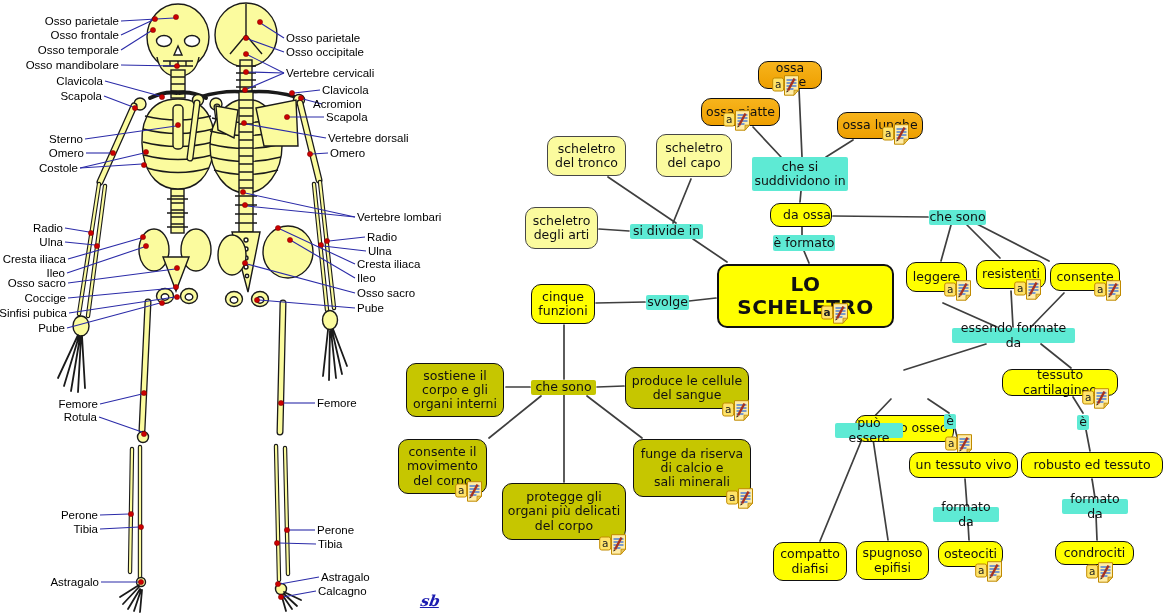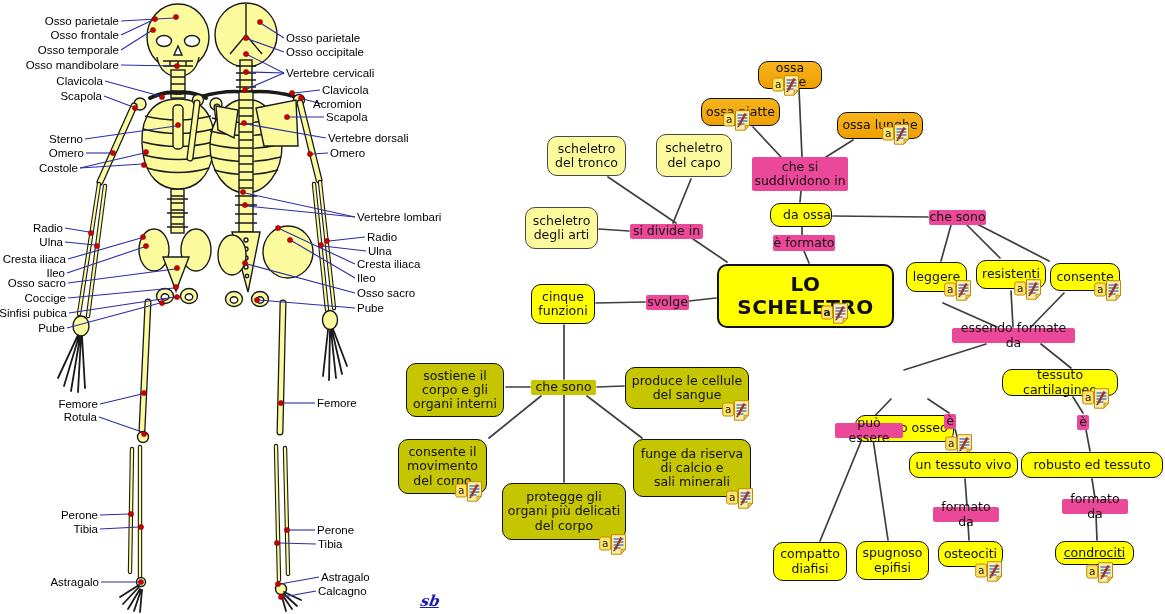--- a/index.html
+++ b/index.html
@@ -9,21 +9,21 @@
   .edge{stroke:#3f3f3f;stroke-width:1.7;stroke-linecap:round}
   .lline{stroke:#2B2BA8;stroke-width:1.1}
   .dot{fill:#CC0000;stroke:#7a0000;stroke-width:.5}
   .cnode{position:absolute;z-index:2;display:flex;align-items:center;justify-content:center;
          text-align:center;white-space:pre-line;color:#111;font-size:12.5px;line-height:1.13;
          box-sizing:border-box;border-radius:10px}
   .st-bright{background:#FFFF00;border:1.8px solid #111}
   .st-pale{background:#FBFB9E;border:1.5px solid #474747}
   .st-orange{background:linear-gradient(#F7B41C,#EE9F00);border:1.7px solid #111}
   .st-olive{background:#C6C600;border:1.7px solid #111}
-  .st-labelY{background:#ec4899;border:none;border-radius:2px}
+  .st-labelY{background:#5eead4;border:none;border-radius:2px}
   .st-labelO{background:#C6C600;border:none;border-radius:2px}
   .big{font-weight:bold;font-size:20px;letter-spacing:.5px;border-width:2.6px}
   .anno{position:absolute;right:3px;bottom:-9px;width:30px;height:21px;z-index:3;line-height:0}
   .bonelabel{position:absolute;z-index:2;font-family:"Liberation Sans",sans-serif;font-size:11.5px;
              color:#000;white-space:nowrap;transform:translate(0,-50%)}
   .bonelabel.r{transform:translate(-100%,-50%)}
   .sig{position:absolute;left:421px;top:592px;z-index:2;font-family:"DejaVu Serif",serif;
        font-style:italic;font-weight:bold;font-size:15px;color:#1c1cb0;
        text-decoration:underline;transform:skewX(-10deg)}
   
@@ -453,21 +453,21 @@
     <div class="cnode st-labelY" style="left: 1062px; top: 499px; width: 66px; height: 15px;"><span>formato da</span></div>
     <div class="cnode st-bright" style="left: 938px; top: 541px; width: 65px; height: 26px;"><span>osteociti</span><span class="anno" style="right: -3px; bottom: -16px;"><svg width="30" height="21" viewBox="0 0 30 21">
           <rect x="0.7" y="3" width="11" height="13" rx="2" fill="#FFE369" stroke="#C08A00"></rect>
           <text x="6.2" y="13.4" font-size="10.5" text-anchor="middle" fill="#222" font-family="DejaVu Sans,sans-serif">a</text>
           <path d="M12.5,0.7 h14 v14.5 l-4.5,5 h-9.5 z" fill="#FFEDA8" stroke="#C08A00"></path>
           <path d="M26.5,15.2 l-4.5,5 v-5 z" fill="#E7C55A" stroke="#C08A00" stroke-width="0.8"></path>
           <path d="M14.5,5 h10 M14.5,8 h10 M14.5,11 h10 M14.5,14 h7" stroke="#4D7FD6" stroke-width="1.6" fill="none"></path>
           <path d="M16,15.5 L22.5,3.5" stroke="#A63221" stroke-width="2.4"></path>
           <path d="M16.6,16.6 l-2.4,1 l0.8,-2.7 z" fill="#3b2a1a"></path>
         </svg></span></div>
-    <div class="cnode st-bright" style="left: 1055px; top: 541px; width: 79px; height: 24px; text-decoration: underline;"><span>condrociti</span><span class="anno" style="right: 17px; bottom: -19px;"><svg width="30" height="21" viewBox="0 0 30 21">
+    <div class="cnode st-bright" style="left: 1055px; top: 541px; width: 79px; height: 24px;"><span>condrociti</span><span class="anno" style="right: 17px; bottom: -19px;"><svg width="30" height="21" viewBox="0 0 30 21">
           <rect x="0.7" y="3" width="11" height="13" rx="2" fill="#FFE369" stroke="#C08A00"></rect>
           <text x="6.2" y="13.4" font-size="10.5" text-anchor="middle" fill="#222" font-family="DejaVu Sans,sans-serif">a</text>
           <path d="M12.5,0.7 h14 v14.5 l-4.5,5 h-9.5 z" fill="#FFEDA8" stroke="#C08A00"></path>
           <path d="M26.5,15.2 l-4.5,5 v-5 z" fill="#E7C55A" stroke="#C08A00" stroke-width="0.8"></path>
           <path d="M14.5,5 h10 M14.5,8 h10 M14.5,11 h10 M14.5,14 h7" stroke="#4D7FD6" stroke-width="1.6" fill="none"></path>
           <path d="M16,15.5 L22.5,3.5" stroke="#A63221" stroke-width="2.4"></path>
           <path d="M16.6,16.6 l-2.4,1 l0.8,-2.7 z" fill="#3b2a1a"></path>
         </svg></span></div>
     <div class="cnode st-bright" style="left: 773px; top: 542px; width: 74px; height: 39px;"><span>compatto
 diafisi</span></div>

